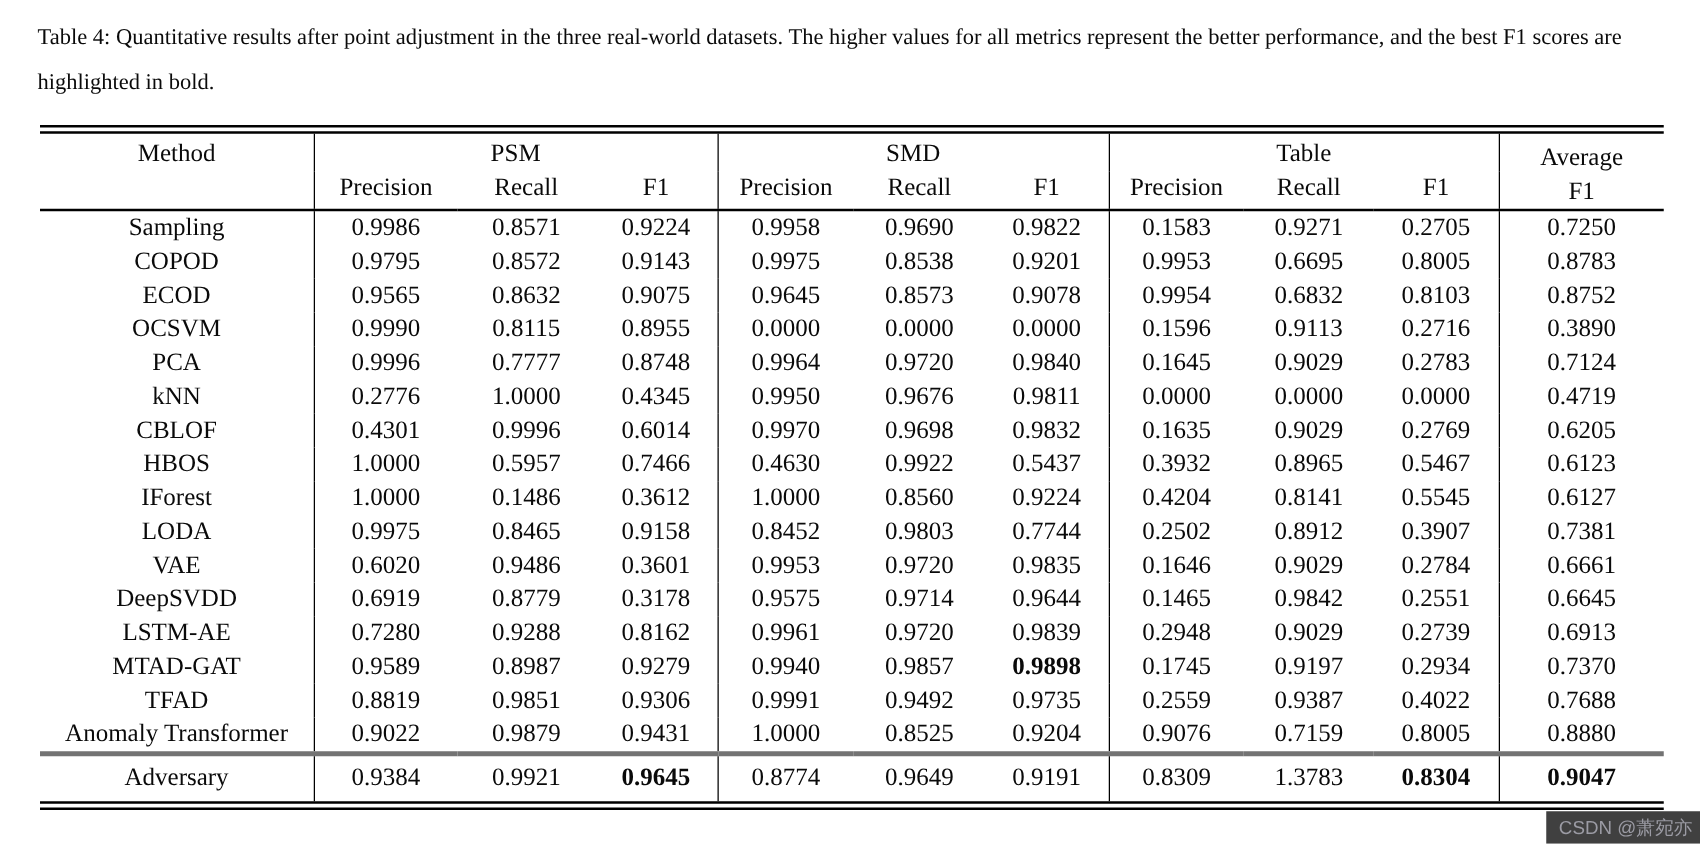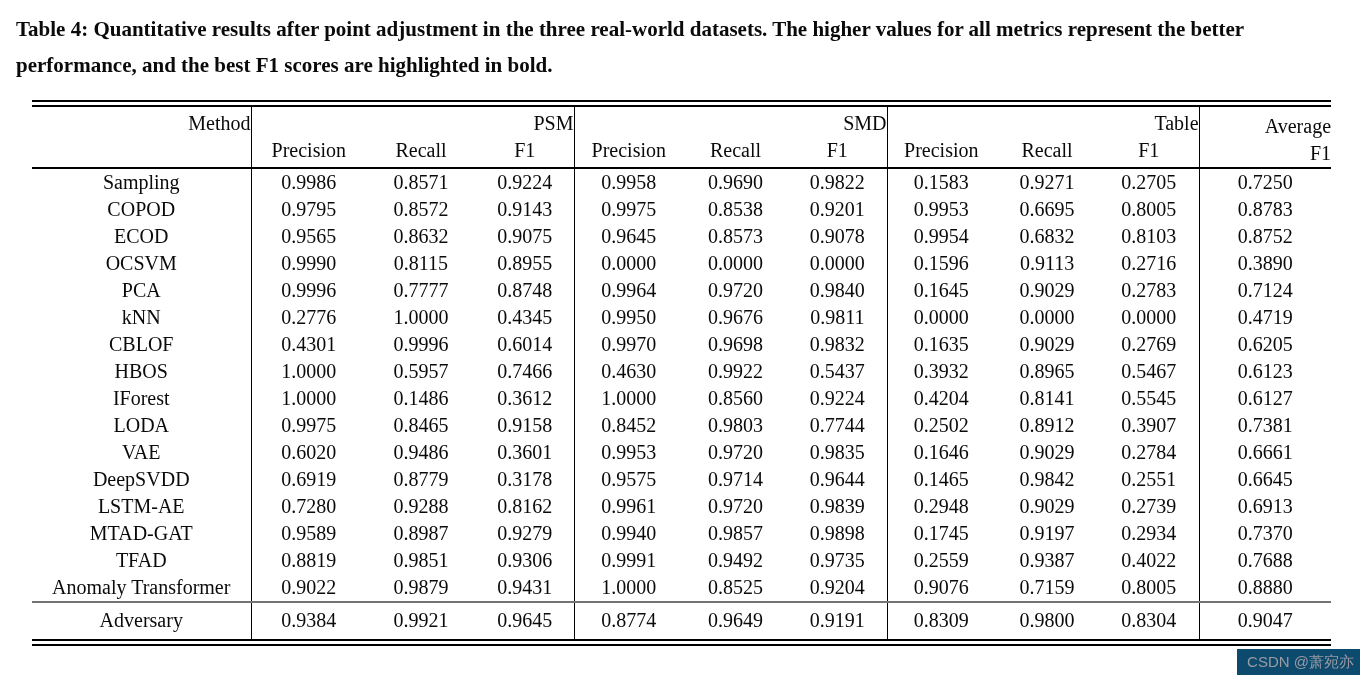--- a/index.html
+++ b/index.html
@@ -9,26 +9,25 @@
     overflow: hidden;
     font-family: "Liberation Serif", "DejaVu Serif", serif;
     color: #0a0a0a;
     position: relative;
   }
   .page {
     position: absolute; top: 0; left: 0;
     width: 1360px; height: 675px;
   }
   .caption {
-    margin: 11px 22px 0 16px;
+    margin: 11px 22px 0 30px;
     width: 1308px;
-    font-size: 21px;
+    font-size: 18px;
     line-height: 36px;
     letter-spacing: 0px;
-    font-weight: bold;
   }
   .tablewrap {
     margin: 17px 0 0 32px;
     width: 1299px;
   }
   .dblrule {
     height: 3px;
     border-top: 2px solid #000;
     border-bottom: 2px solid #000;
   }
@@ -37,38 +36,38 @@
     table-layout: fixed;
     border-collapse: collapse;
     font-size: 20px;
   }
   thead { border-bottom: 2px solid #000; }
   th {
     font-weight: normal;
     text-align: center;
     padding: 0;
   }
-  tr.group-row th { line-height: 27px; padding-top: 3px; text-align: right; }
+  tr.group-row th { line-height: 27px; padding-top: 3px; }
   tr.sub-row th   { line-height: 27px; padding-bottom: 3px; }
   th.method-h { vertical-align: top; padding-top: 3px; }
   th.avg-h { vertical-align: top; }
   th.avg-h div { line-height: 27px; }
   th.avg-h div:first-child { padding-top: 3px; }
   td {
     text-align: center;
     height: 27px;
     line-height: 27px;
     padding: 0;
     white-space: nowrap;
     overflow: hidden;
   }
   .vl { border-left: 1px solid #000; }
-  .b  { font-weight: 400; }
+  .b  { font-weight: 700; }
   tr.final-row td {
-    border-top: 2px solid #737373;
+    border-top: 4px solid #737373;
     padding: 4px 0 5px 0;
   }
   .watermark {
     position: absolute;
     right: 0; bottom: 0;
     height: 26px;
     padding: 0 6px 0 10px;
     display: flex; align-items: center;
     font-family: "Liberation Sans", "DejaVu Sans", sans-serif;
     font-size: 15px;
@@ -332,25 +331,25 @@
           </tr>
           <tr class="final-row">
             <td>Adversary</td>
             <td class="vl">0.9384</td>
             <td>0.9921</td>
             <td class="b">0.9645</td>
             <td class="vl">0.8774</td>
             <td>0.9649</td>
             <td>0.9191</td>
             <td class="vl">0.8309</td>
-            <td>0.9800</td>
+            <td>1.3783</td>
             <td class="b">0.8304</td>
             <td class="vl b">0.9047</td>
           </tr>
         </tbody>
     </table>
 
     <div class="dblrule"></div>
   </div>
 
-  <div class="watermark" style="background: #0c4a6e; color: rgb(155, 155, 164);">CSDN @萧宛亦</div>
+  <div class="watermark" style="background: #404040; color: rgb(155, 155, 164);">CSDN @萧宛亦</div>
 
 </div>
 
 </body></html>

